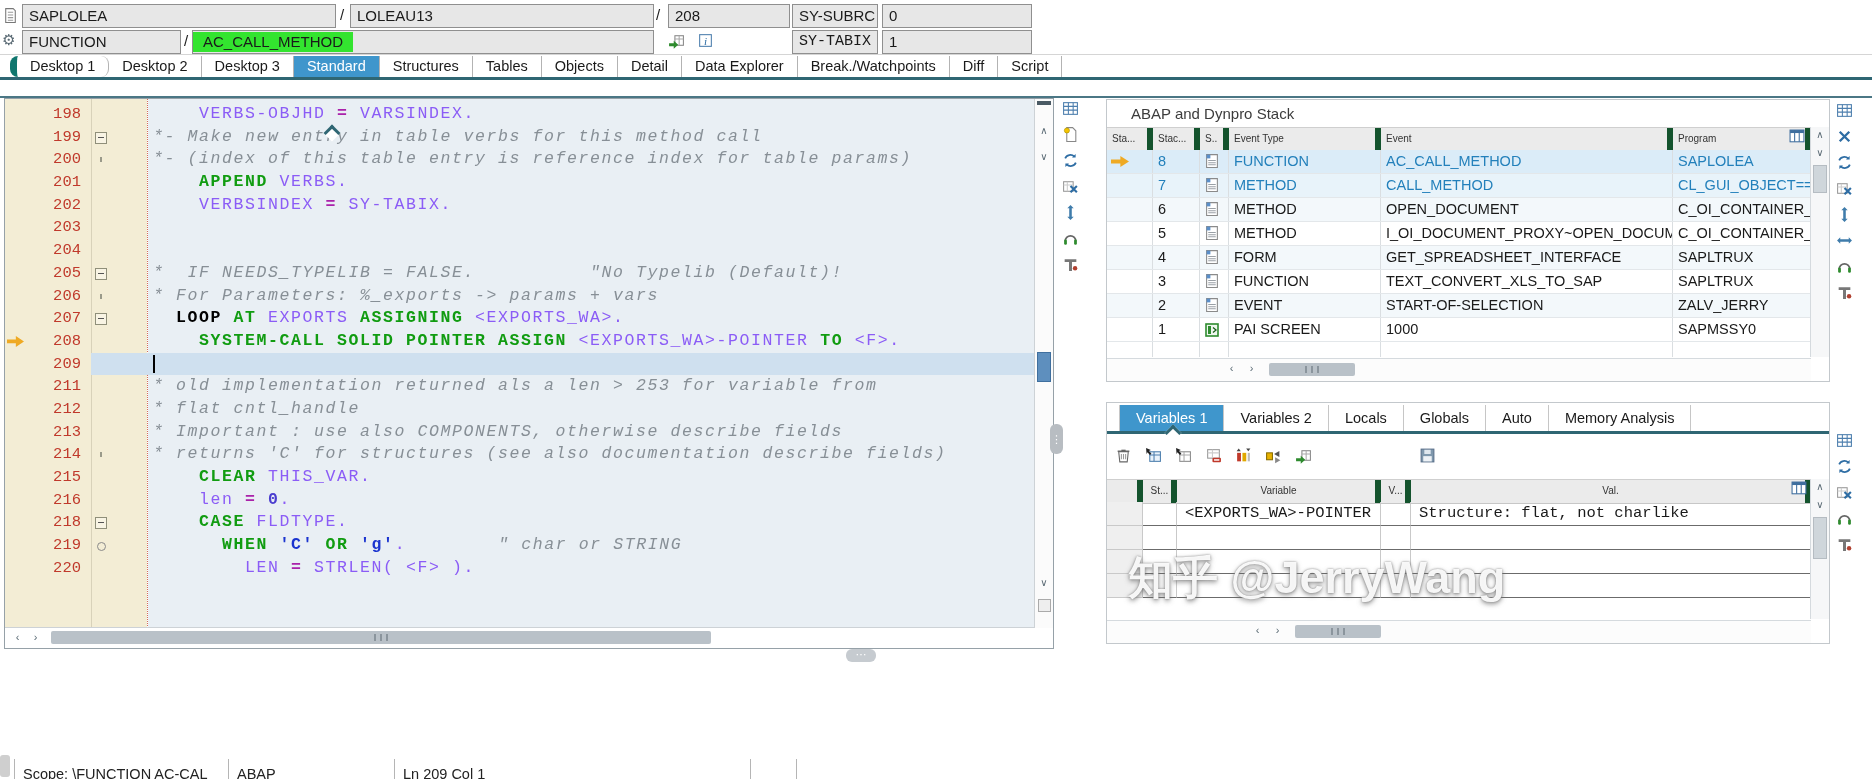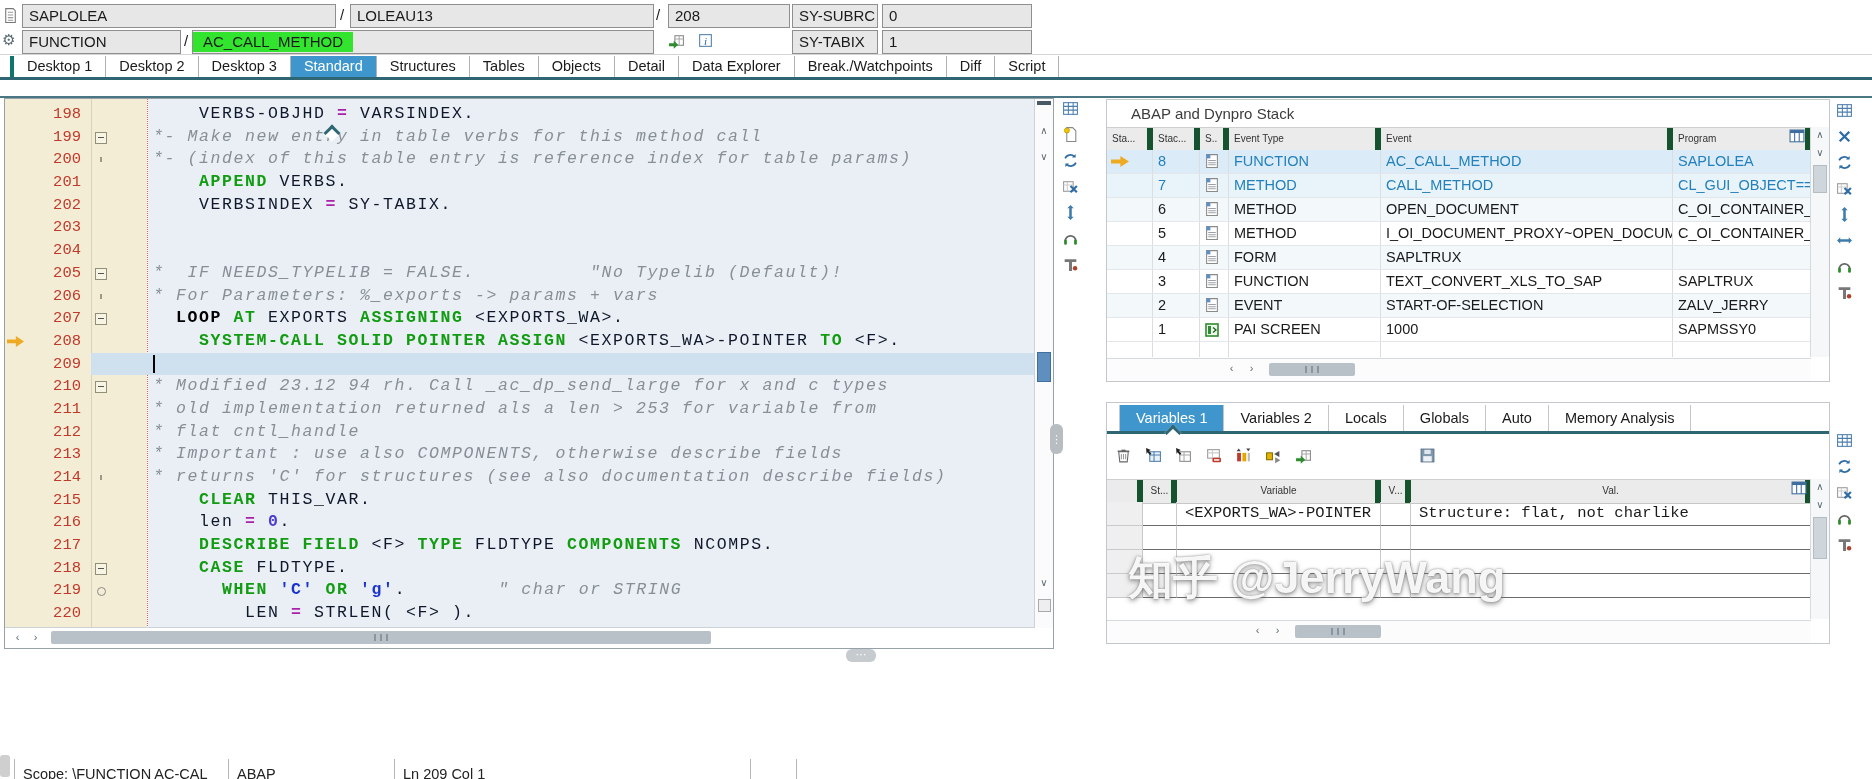--- a/index.html
+++ b/index.html
@@ -13,21 +13,21 @@
   .green-chip{display:inline-block;height:20px;line-height:20px;background:var(--green-hl);
               padding:0 10px;margin-left:-6px;}
   .mini-ico{position:absolute;width:17px;height:17px;}
   .glyph-ico{position:absolute;font-size:15px;color:#5a6a74;}
   
   #tabstrip{position:absolute;left:0;top:56px;width:1872px;height:21px;
             border-bottom:3px solid var(--teal);}
   #main-tabs{display:flex;margin-left:10px;height:21px;}
   .tab{height:21px;line-height:21px;padding:0 13px;font-size:14.5px;border-right:1px solid #b3b3b3;
        background:#fff;white-space:nowrap;}
-  .tab:first-child{border-left:4px solid #0f766e;}
+  .tab:first-child{border-left:7px solid #0f766e;border-radius:8px;}
   .tab.active{background:var(--tab-active);color:#fff;}
   .notch{position:absolute;width:9px;height:9px;background:#fff;border-top:3px solid var(--teal);
          border-left:3px solid var(--teal);transform:rotate(45deg);z-index:5;}
   #main-notch{top:71px;}
   
   #workline{position:absolute;left:0;top:96px;width:1872px;height:2px;background:#4b7785;}
   
   #editor-panel{position:absolute;left:4px;top:98px;width:1048px;height:549px;
                 border:1px solid #96a1a8;background:#fff;}
   #gutter{position:absolute;left:0;top:0;bottom:20px;width:142px;background:var(--gutter);}
@@ -44,21 +44,21 @@
   .fold-box{position:absolute;left:4px;top:6px;width:10px;height:10px;border:1px solid #8f8f7a;
             background:#f8f4e4;}
   .fold-box::after{content:"";position:absolute;left:2px;right:2px;top:4px;height:1px;background:#555;}
   .fold-circle{position:absolute;left:6px;top:8px;width:7px;height:7px;border:1px solid #8a8a8a;
                border-radius:50%;}
   .fold-tick{position:absolute;left:9px;top:9px;width:2px;height:5px;background:#9a9a8a;}
   pre.code{margin:0;padding-left:6px;font-family:"Liberation Mono",monospace;
            font-size:16.5px;line-height:22.7px;letter-spacing:1.6px;white-space:pre;}
   .tk-k{color:var(--kw);font-weight:bold;}
   .tk-b{color:#000;font-weight:bold;}
-  .tk-i{color:#0f172a;}
+  .tk-i{color:#8b5cf6;}
   .tk-o{color:var(--op);font-weight:bold;}
   .tk-l{color:var(--lit);font-weight:bold;}
   .tk-n{color:var(--num);font-weight:bold;}
   .tk-c{color:var(--comment);font-style:italic;}
   .cursor{position:absolute;left:62px;top:2px;width:2px;height:18px;background:#000;}
   .exec-arrow{position:absolute;left:2px;top:6px;width:17px;height:11px;background:var(--arrow);
               clip-path:polygon(0 32%,52% 32%,52% 0,100% 50%,52% 100%,52% 68%,0 68%);
               filter:drop-shadow(0 0 1px #7a5c00);}
   
   #ed-vscroll{position:absolute;right:0;top:0;width:18px;bottom:20px;background:#fbfbfb;
@@ -164,21 +164,21 @@
   <div class="field" style="left:192px;top:30px;width:448px;"><span class="green-chip">AC_CALL_METHOD</span></div>
   <span class="mini-ico" style="left:668px;top:32px;"><svg viewBox="0 0 16 16">
         <rect x="6.5" y="3.5" width="8" height="9" fill="#fff" stroke="#888"></rect>
         <path d="M6.5 6.5h8M10.5 3.5v9" stroke="#aaa" fill="none"></path>
         <path d="M1 10.5h4.4V8.2L9.6 12l-4.2 3.8v-2.3H1z" fill="#2e8b2e"></path>
       </svg></span>
   <span class="mini-ico" style="left:697px;top:32px;"><svg viewBox="0 0 16 16">
         <rect x="2.5" y="2.5" width="11" height="11" fill="#fff" stroke="#4d7fae"></rect>
         <text x="8" y="12" font-size="10.5" font-style="italic" fill="#2e6da4" text-anchor="middle" font-family="Liberation Serif,serif">i</text>
       </svg></span>
-  <div class="field" style="left:792px;top:30px;width:72px;">SY-TABIX</div>
+  <div class="field" style="left:792px;top:30px;width:72px;font-family:Liberation Mono, monospace;">SY-TABIX</div>
   <div class="field" style="left:882px;top:30px;width:136px;">1</div>
 </div>
 
 <div id="tabstrip">
   <div id="main-tabs">
       <div class="tab">Desktop 1</div>
       <div class="tab">Desktop 2</div>
       <div class="tab">Desktop 3</div>
       <div class="tab active">Standard</div>
       <div class="tab">Structures</div>
@@ -291,29 +291,20 @@
       </div>
       <div class="line current">
         <span class="lnum">209</span>
         <span class="line-body">
           <span class="fold"></span>
           <pre class="code"></pre>
           <span class="cursor"></span>
         </span>
       </div>
       <div class="line">
-        <span class="lnum">210</span>
-        <span class="line-body">
-          <span class="fold">
-            <span class="fold-box"></span>
-          </span>
-          <pre class="code"><span class="tk-c">* Modified 23.12 94 rh. Call _ac_dp_send_large for x and c types</span></pre>
-        </span>
-      </div>
-      <div class="line">
         <span class="lnum">211</span>
         <span class="line-body">
           <span class="fold"></span>
           <pre class="code"><span class="tk-c">* old implementation returned als a len &gt; 253 for variable from</span></pre>
         </span>
       </div>
       <div class="line">
         <span class="lnum">212</span>
         <span class="line-body">
           <span class="fold"></span>
@@ -341,27 +332,20 @@
         <span class="line-body">
           <span class="fold"></span>
           <pre class="code"><span class="tk-i">    </span><span class="tk-k">CLEAR</span><span class="tk-i"> THIS_VAR.</span></pre>
         </span>
       </div>
       <div class="line">
         <span class="lnum">216</span>
         <span class="line-body">
           <span class="fold"></span>
           <pre class="code"><span class="tk-i">    len </span><span class="tk-o">=</span><span class="tk-i"> </span><span class="tk-n">0</span><span class="tk-i">.</span></pre>
-        </span>
-      </div>
-      <div class="line">
-        <span class="lnum">217</span>
-        <span class="line-body">
-          <span class="fold"></span>
-          <pre class="code"><span class="tk-i">    </span><span class="tk-k">DESCRIBE FIELD</span><span class="tk-i"> &lt;F&gt; </span><span class="tk-k">TYPE</span><span class="tk-i"> FLDTYPE </span><span class="tk-k">COMPONENTS</span><span class="tk-i"> NCOMPS.</span></pre>
         </span>
       </div>
       <div class="line">
         <span class="lnum">218</span>
         <span class="line-body">
           <span class="fold">
             <span class="fold-box"></span>
           </span>
           <pre class="code"><span class="tk-i">    </span><span class="tk-k">CASE</span><span class="tk-i"> FLDTYPE.</span></pre>
         </span>
@@ -504,20 +488,21 @@
       </div>
       <div class="srow shade">
         <div class="scell"></div>
         <div class="scell">4</div>
         <div class="scell"><span class="cell-icon"><svg viewBox="0 0 13 15">
               <path d="M1.5 1.5h10v12h-10z" fill="#fff" stroke="#8a8a8a"></path>
               <path d="M1.5 1.5h3.5V5H1.5z" fill="#5b8fc9"></path>
               <path d="M3 7h7M3 9h7M3 11h7" stroke="#9aa0a6" fill="none"></path>
             </svg></span></div>
         <div class="scell">FORM</div>
+        <div class="scell">GET_SPREADSHEET_INTERFACE</div>
         <div class="scell">SAPLTRUX</div>
       </div>
       <div class="srow">
         <div class="scell"></div>
         <div class="scell">3</div>
         <div class="scell"><span class="cell-icon"><svg viewBox="0 0 13 15">
               <path d="M1.5 1.5h10v12h-10z" fill="#fff" stroke="#8a8a8a"></path>
               <path d="M1.5 1.5h3.5V5H1.5z" fill="#5b8fc9"></path>
               <path d="M3 7h7M3 9h7M3 11h7" stroke="#9aa0a6" fill="none"></path>
             </svg></span></div>

